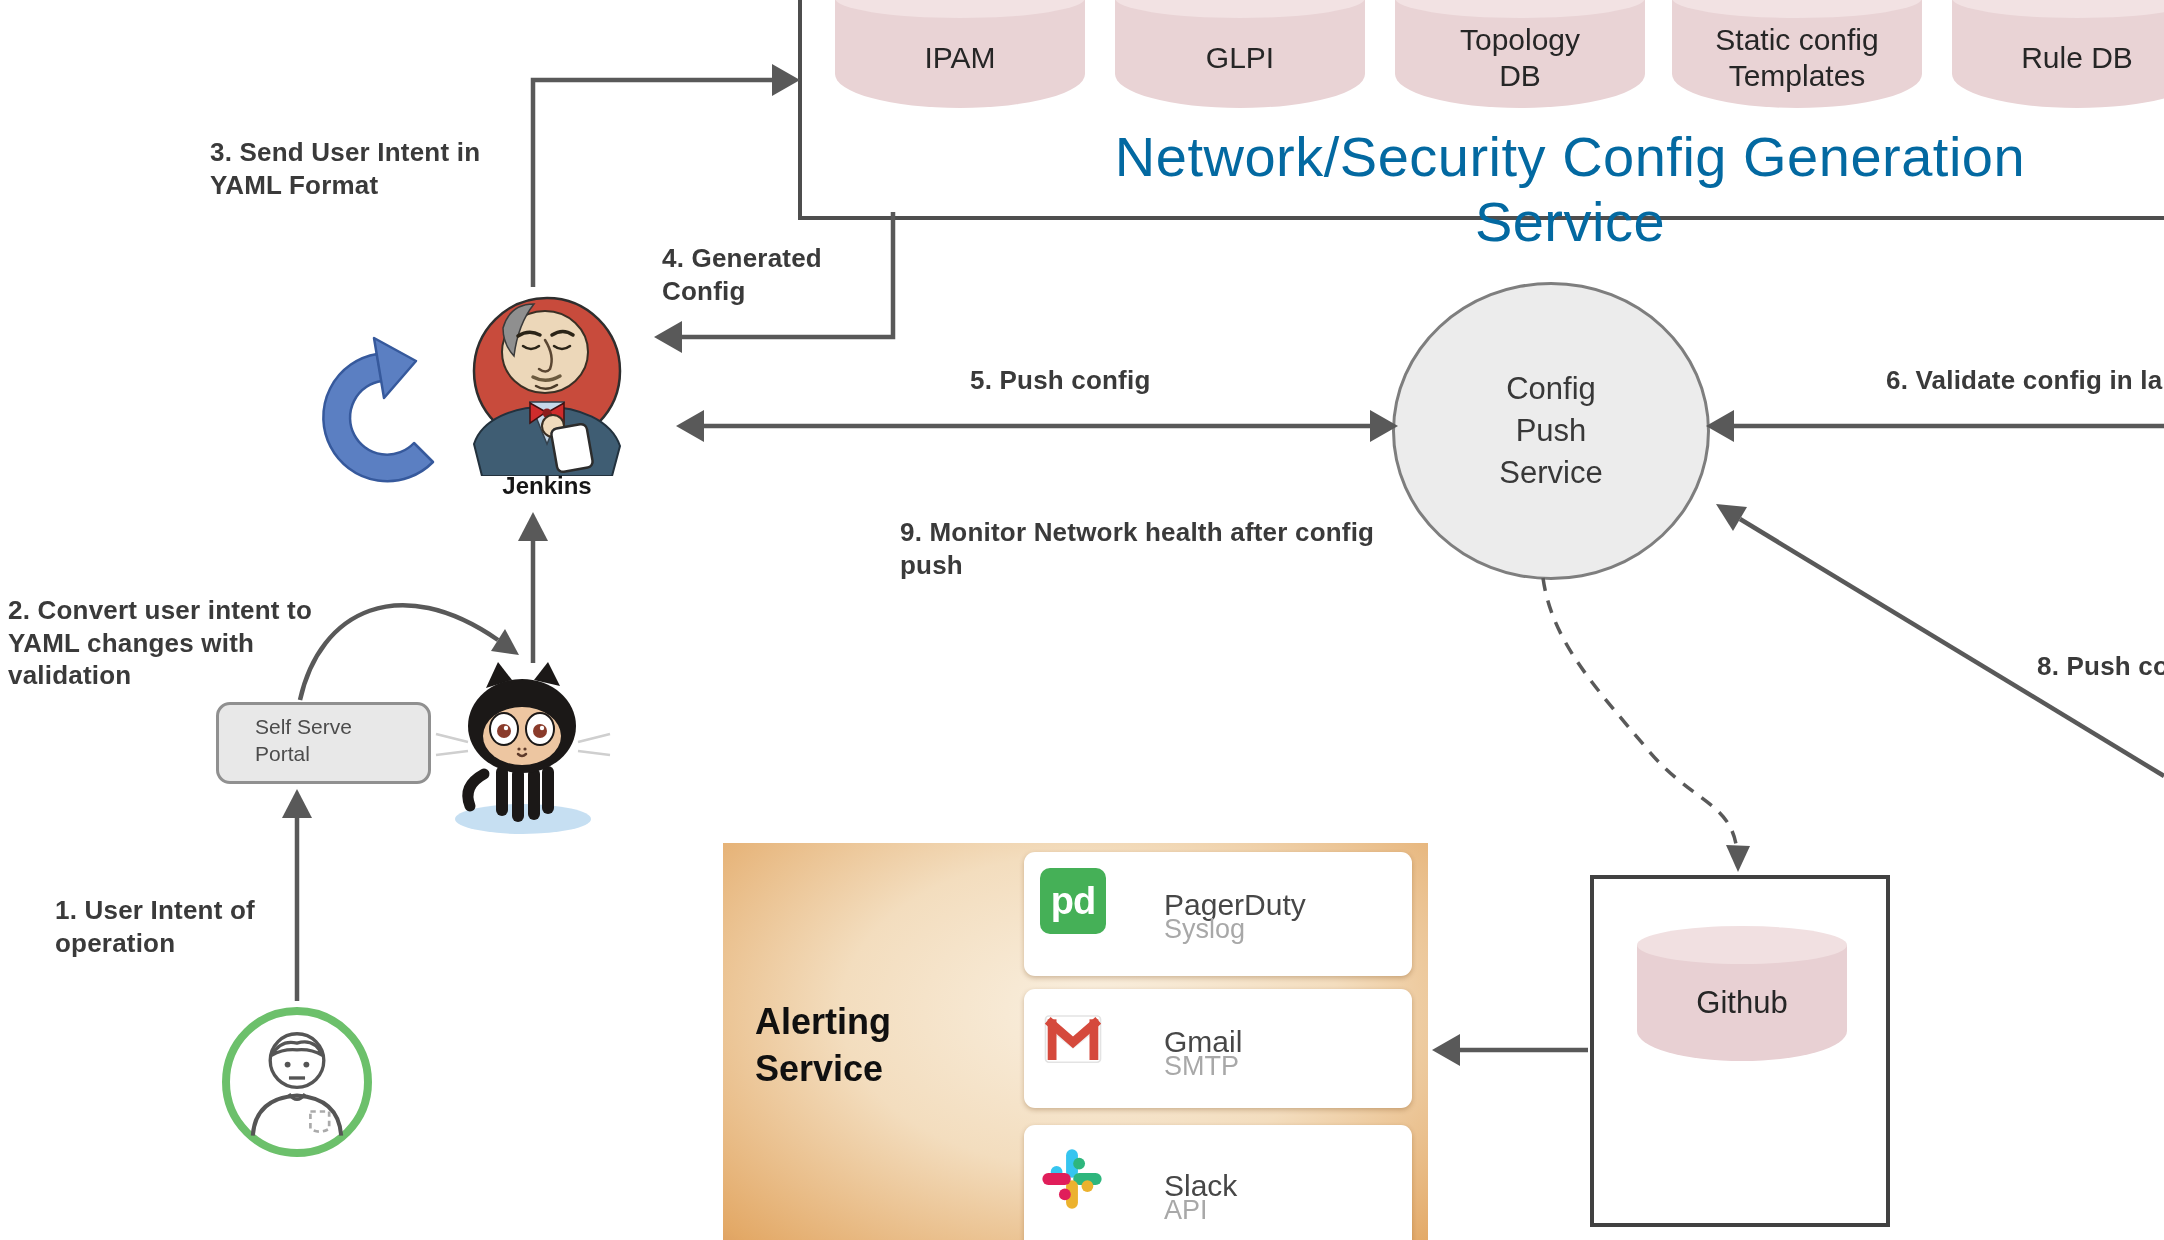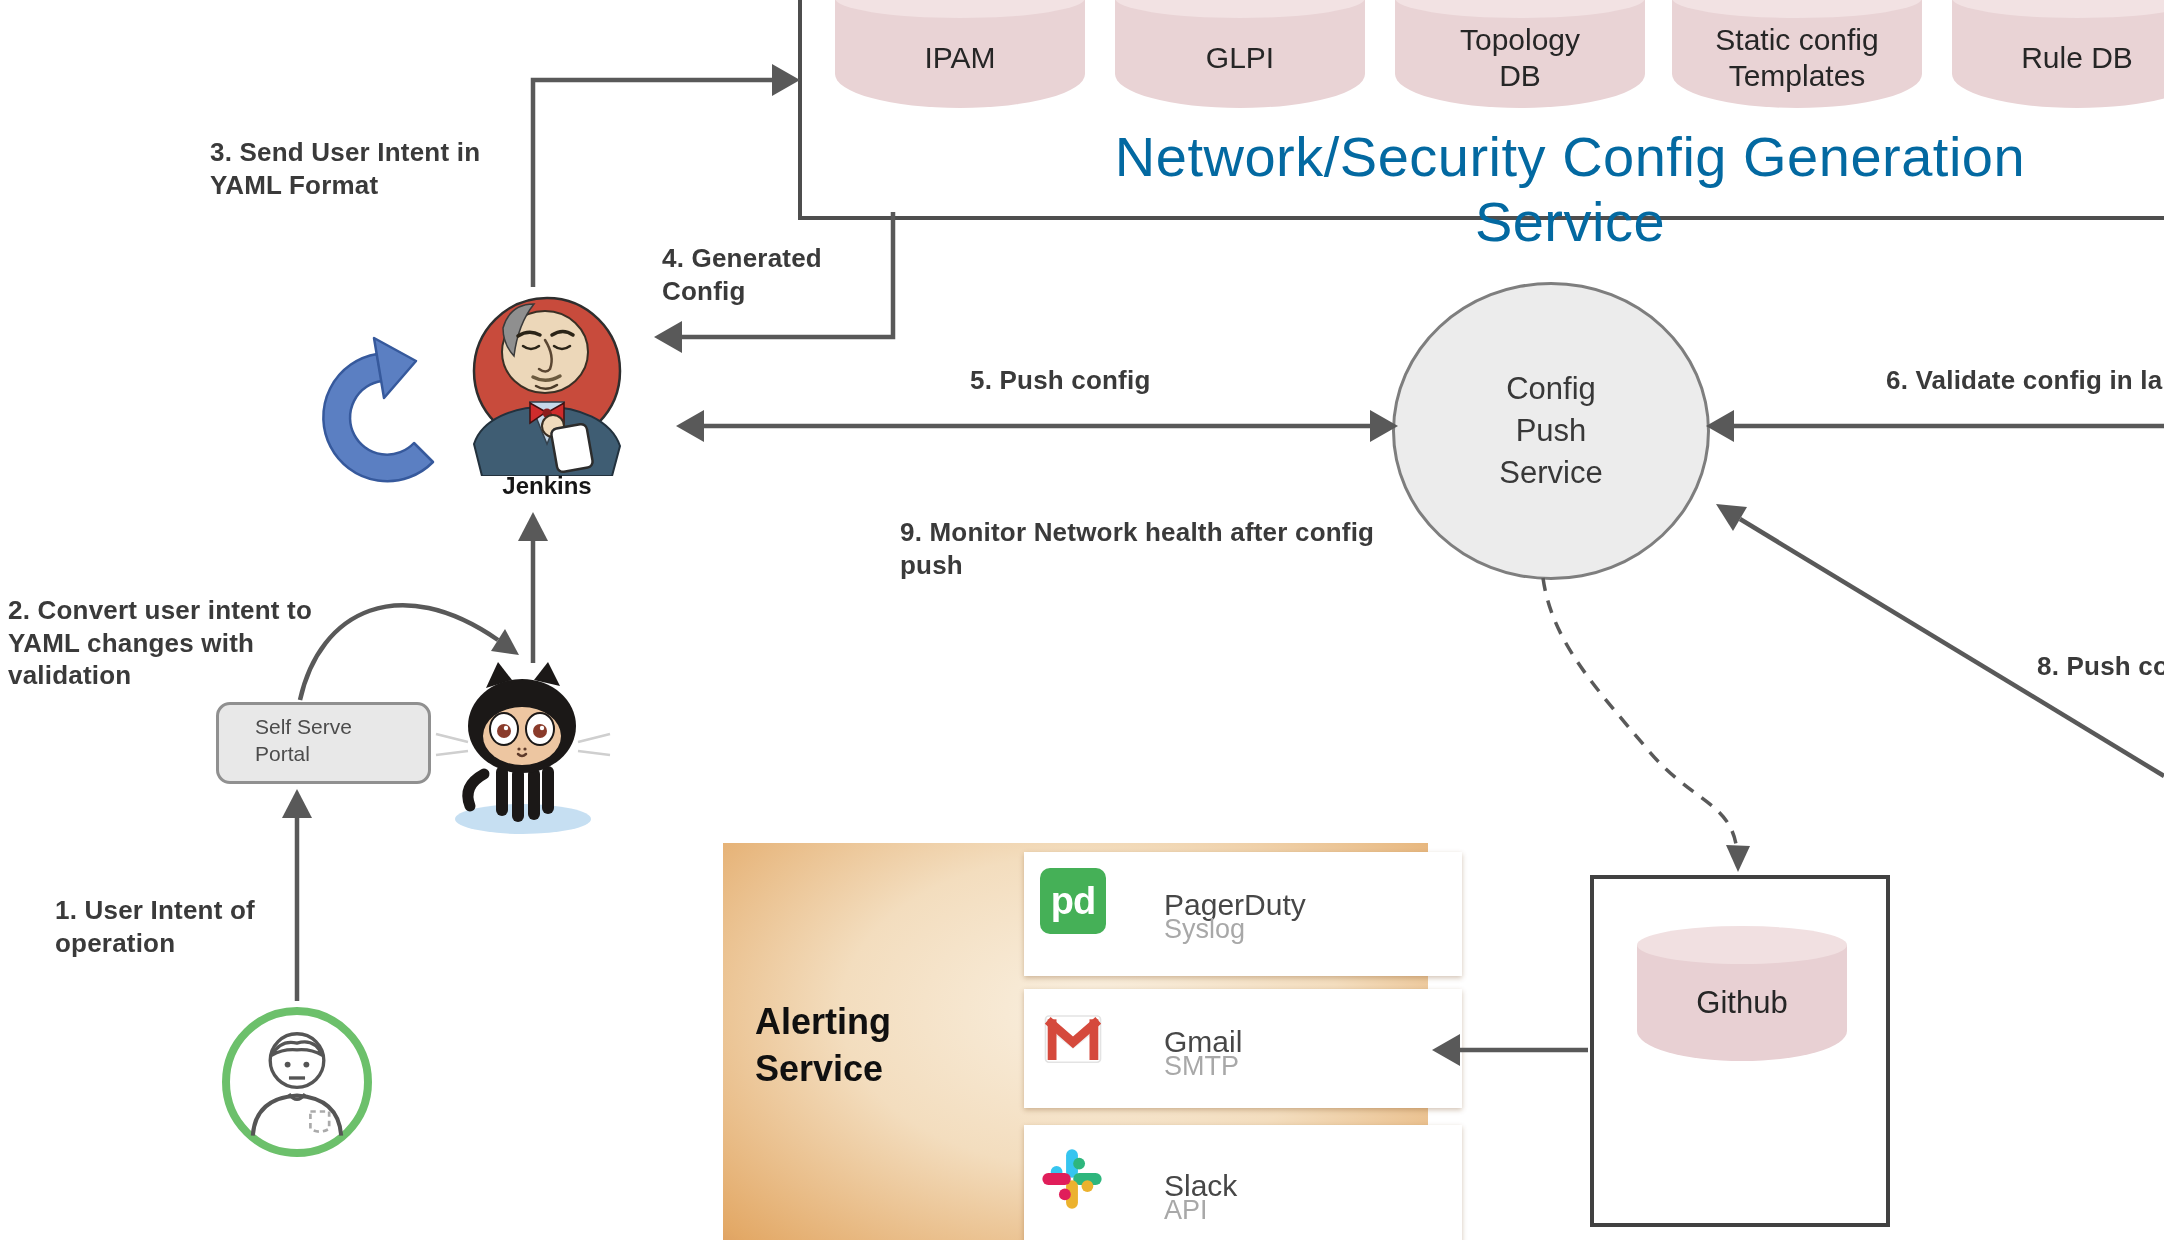--- a/index.html
+++ b/index.html
@@ -42,21 +42,21 @@
        border-radius:50%;background:#f1e0e1;}
   .cyl2 .cyl-label{position:absolute;inset:0;display:flex;align-items:center;justify-content:center;
        font-size:31px;color:#262626;}
   .configdb-label{position:absolute;left:0;top:252px;width:100%;text-align:center;font-size:35px;
        color:#3f3f3f;letter-spacing:.5px;}
   
   .alertbox{position:absolute;left:723px;top:843px;width:705px;height:400px;z-index:2;
        background:radial-gradient(ellipse at 52% 42%, #f9efdf 0%, #f3ddbe 48%, #e3a967 96%, #dfa263 100%);}
   .alert-title{position:absolute;left:32px;top:156px;font-size:36px;font-weight:700;color:#101010;
        line-height:1.3;white-space:pre-line;}
-  .alert-card{position:absolute;left:301px;width:438px;background:#fff;border-radius:0;
+  .alert-card{position:absolute;left:301px;width:388px;background:#fff;border-radius:11px;
        box-shadow:0 2px 5px rgba(110,60,10,.3);}
   .alert-card .icon-wrap{position:absolute;left:16px;top:16px;width:66px;height:66px;}
   .alert-card .card-title{position:absolute;left:140px;top:20px;font-size:30px;color:#474747;margin-top:16px;}
   .alert-card .card-sub{position:absolute;left:140px;top:62px;font-size:27px;color:#a8a8a8;}
   .pd-icon{width:66px;height:66px;background:#45b057;border-radius:10px;display:flex;align-items:center;
        justify-content:center;color:#fff;font-weight:700;font-size:38px;letter-spacing:-1px;}
   
   .connectors{position:absolute;left:0;top:0;z-index:6;pointer-events:none;}
   .node-svg{position:absolute;z-index:2;}
 </style>

